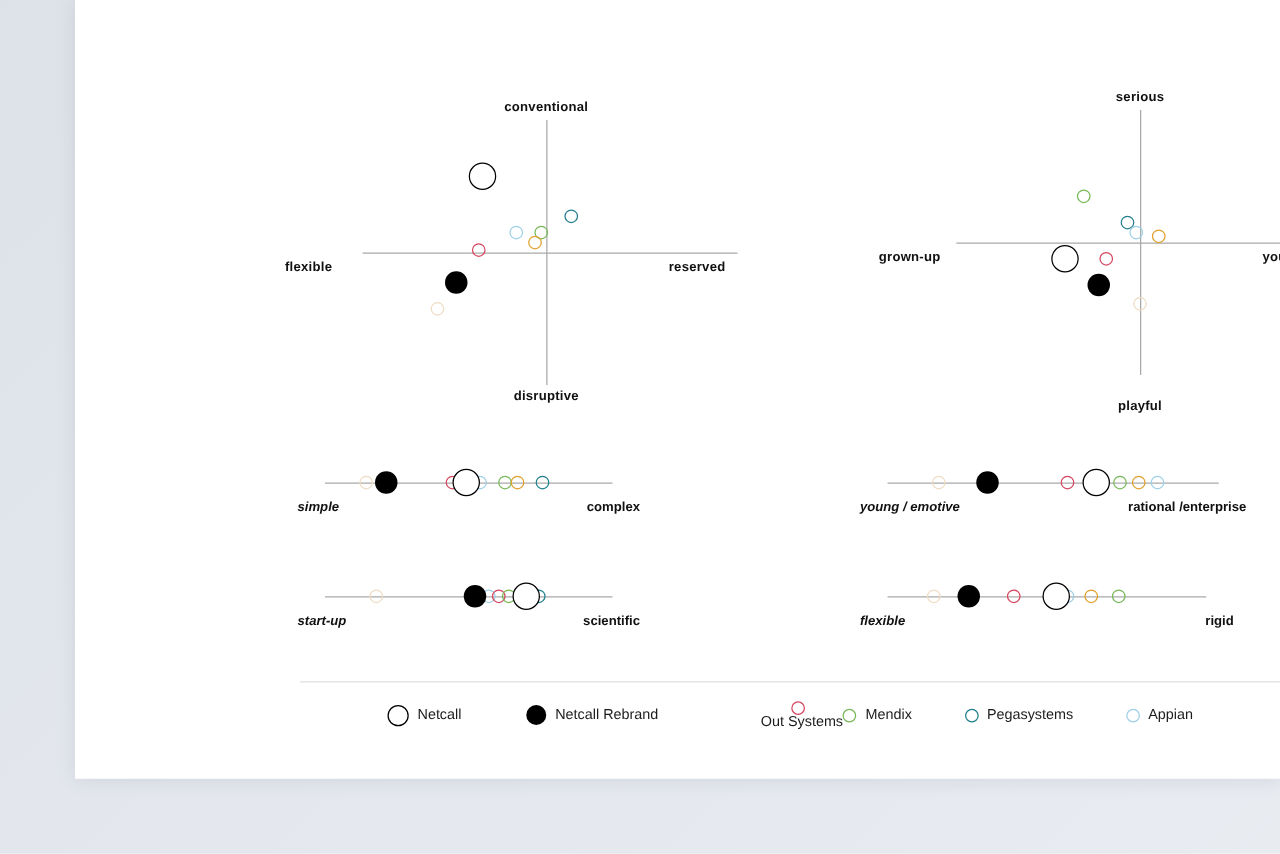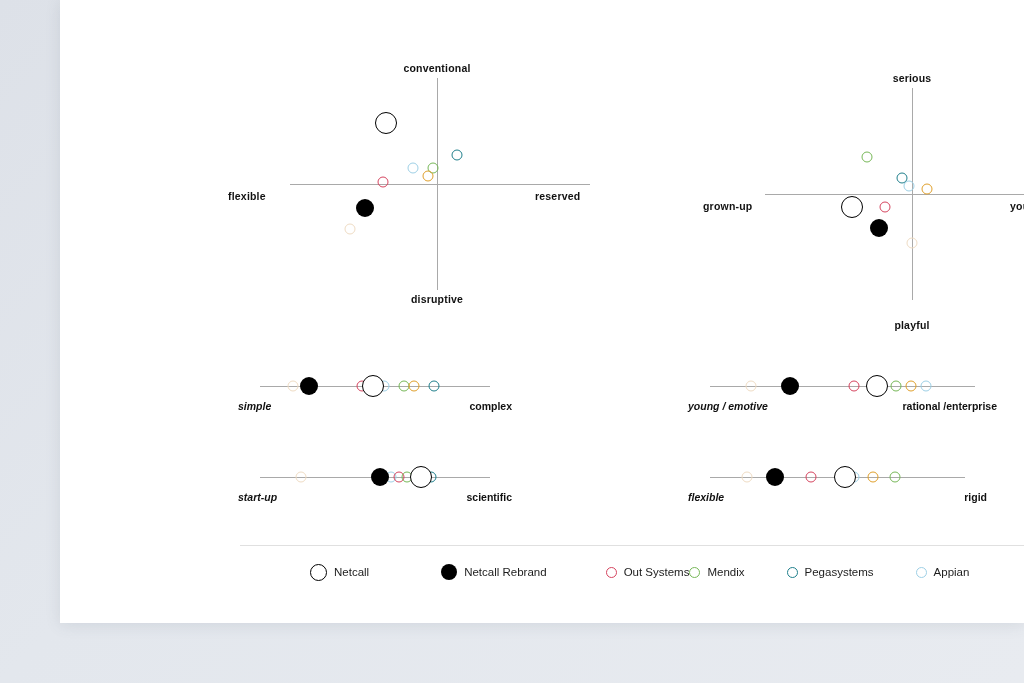--- a/index.html
+++ b/index.html
@@ -93,21 +93,21 @@
     font-size: 11.5px;
     color: #1c1c1c;
     font-weight: normal;
   }
 </style>
 </head>
 <body>
 
 <div id="slide">
 
-  <div class="quad" id="quad-0" style="left:170px; top:60px; width:360px; height:250px;">
+  <div class="quad" id="quad-0" style="left:170px; top:78px; width:360px; height:250px;">
     <div class="axis-v" style="left:207px; top:18px; height:212px;"></div>
     <div class="axis-h" style="left:60px; top:124px; width:300px;"></div>
     <div class="lbl top" style="left:207px; top:2px;">conventional</div>
     <div class="lbl bottom" style="left:207px; top:233px;">disruptive</div>
     <div class="lbl left" style="left:-2px; top:136px;">flexible</div>
     <div class="lbl right" style="left:305px; top:136px;">reserved</div>
     <div class="marker-layer" style="position:absolute; left:0; top:0; right:0; bottom:0;">
         <div class="mk big" style="border-color: rgb(0, 0, 0); background: rgb(255, 255, 255); border-width: 1.8px; left: 156px; top: 62.52px; z-index: 3;"></div>
         <div class="mk medf" style="background: rgb(0, 0, 0); left: 135px; top: 148.38px; z-index: 3;"></div>
         <div class="mk small" style="border-color: rgb(214, 69, 95); left: 153px; top: 121.88px;"></div>
@@ -198,25 +198,25 @@
         <div class="mk small" style="border-color: rgb(119, 184, 88); left: 184.875px; top: 0px;"></div>
       </div>
   </div>
 
   <div id="legend-divider"></div>
   <div id="legend">
       <div class="leg-item">
         <span class="leg-swatch" style="width: 17px; height: 17px; border: 1.8px solid rgb(0, 0, 0); background: rgb(255, 255, 255);"></span>
         <span class="leg-text">Netcall</span>
       </div>
-      <div class="leg-item" style="margin-left: 72px;">
+      <div class="leg-item" style="margin-left: 52px;">
         <span class="leg-swatch" style="width: 16px; height: 16px; background: rgb(0, 0, 0);"></span>
         <span class="leg-text">Netcall Rebrand</span>
       </div>
-      <div class="leg-item" style="margin-left: 59px;">
+      <div class="leg-item" style="margin-left: 82px; flex-direction: column;">
         <span class="leg-swatch" style="width: 11px; height: 11px; border: 1.7px solid rgb(214, 69, 95); background: transparent;"></span>
         <span class="leg-text">Out Systems</span>
       </div>
       <div class="leg-item" style="">
         <span class="leg-swatch" style="width: 11px; height: 11px; border: 1.7px solid rgb(119, 184, 88); background: transparent;"></span>
         <span class="leg-text">Mendix</span>
       </div>
       <div class="leg-item" style="margin-left: 42px;">
         <span class="leg-swatch" style="width: 11px; height: 11px; border: 1.7px solid rgb(31, 127, 140); background: transparent;"></span>
         <span class="leg-text">Pegasystems</span>

